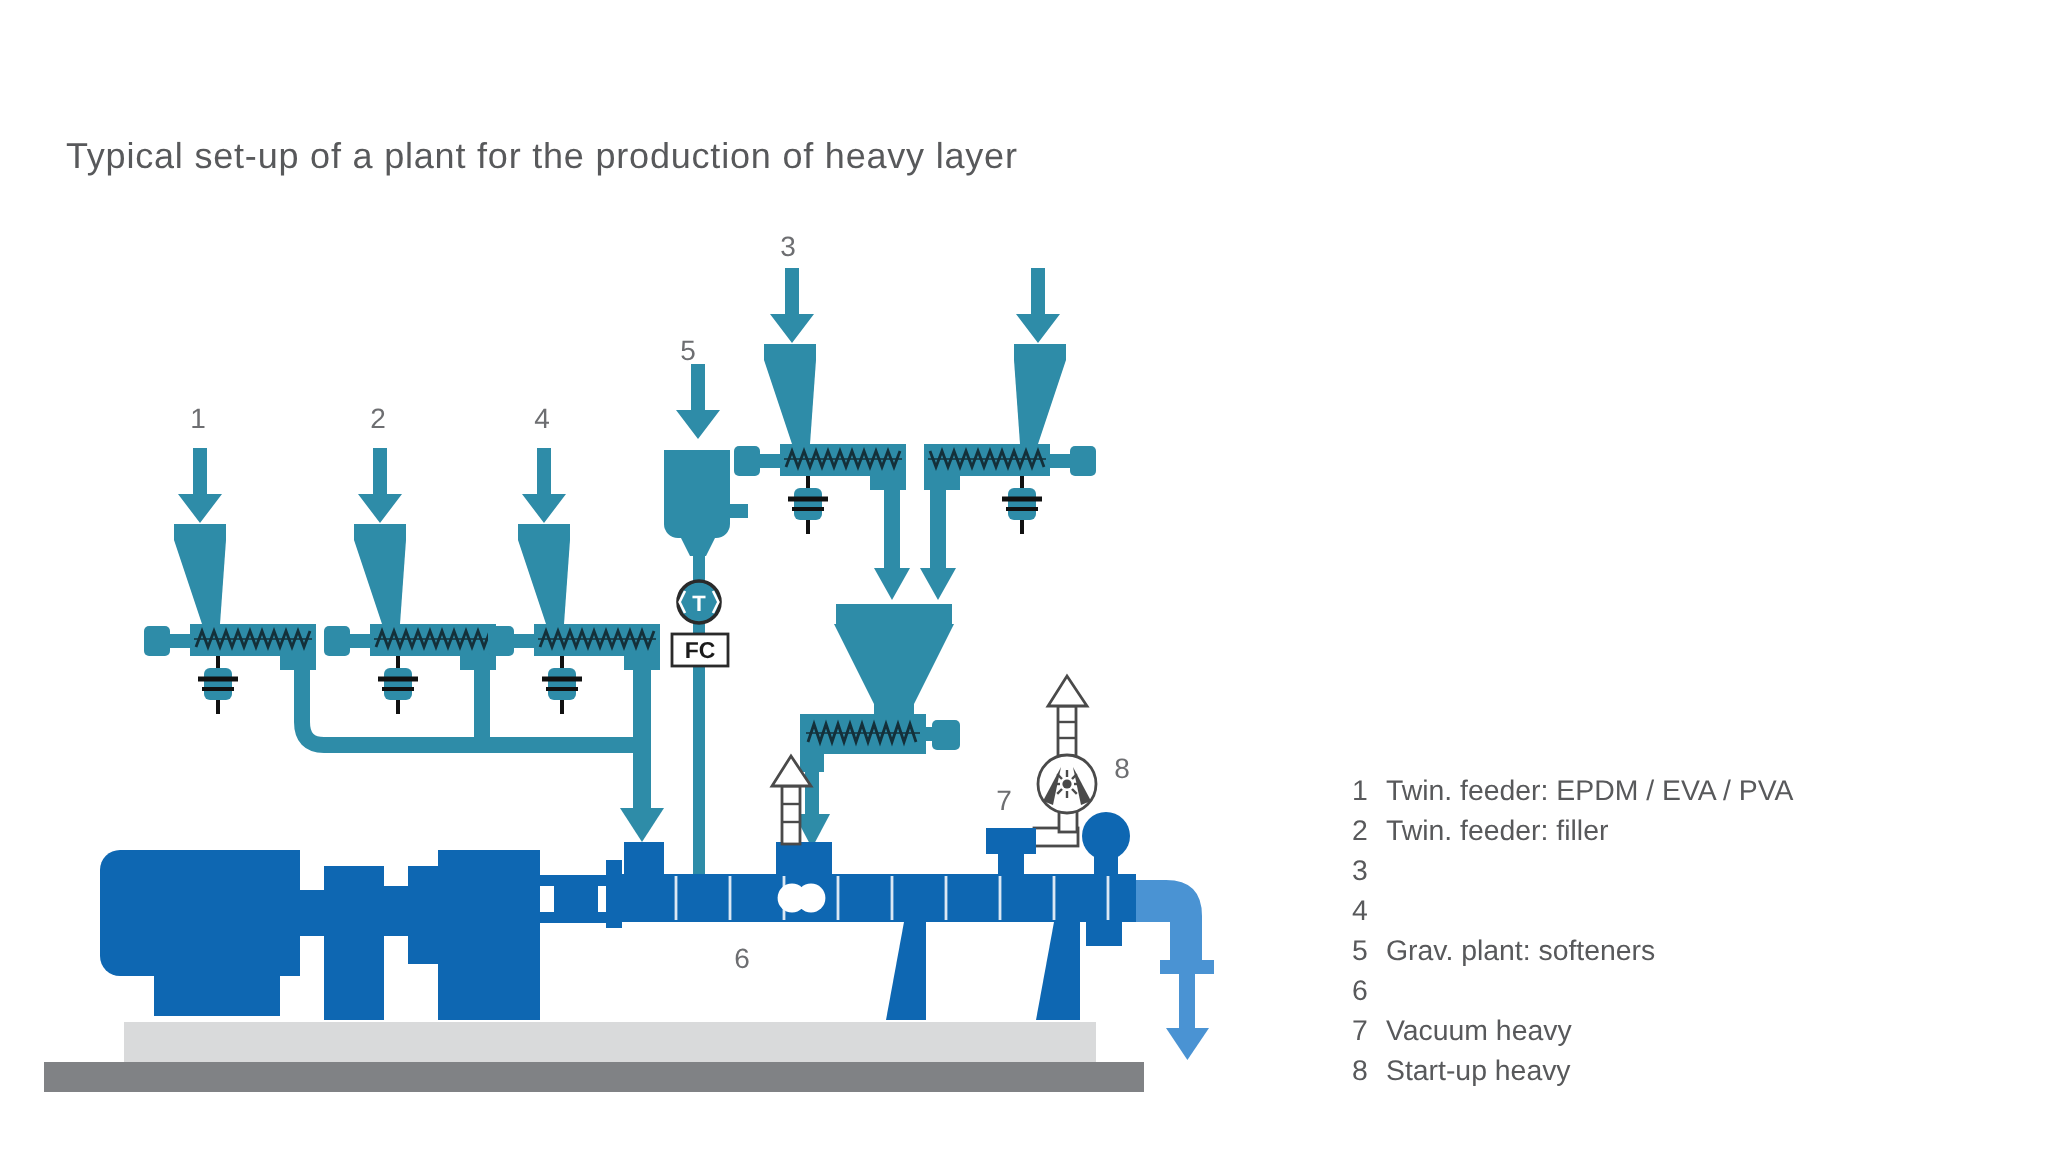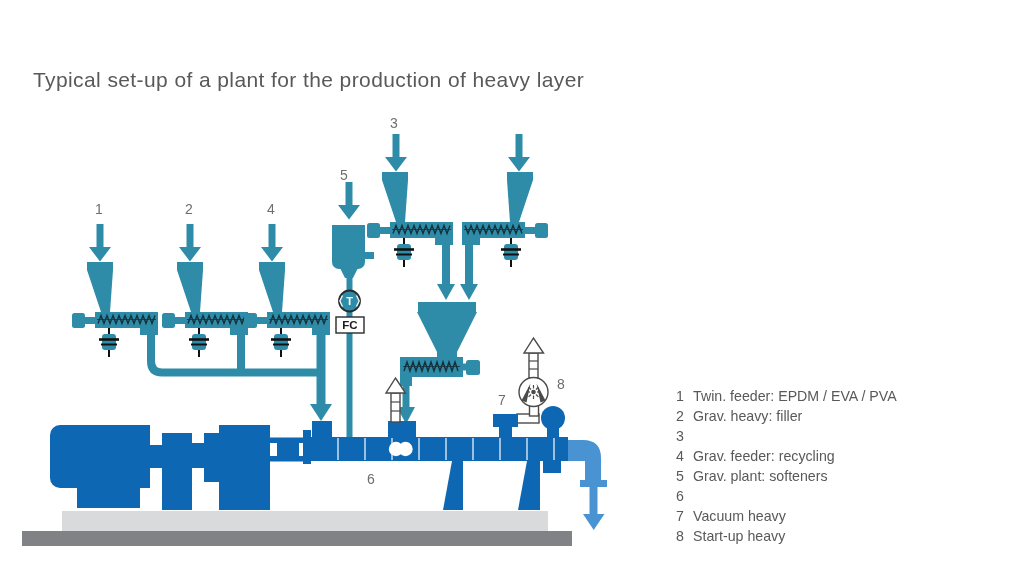--- a/index.html
+++ b/index.html
@@ -3,21 +3,21 @@
 <meta charset="utf-8">
 <style>
   :root{
     --c-teal:#2E8CA8; --c-blue:#0E67B2; --c-lightblue:#4A93D3;
     --c-platform:#D9DADB; --c-floor:#808285; --c-text:#58595B;
     --c-label:#6D6E71; --c-outline:#4A4A4A;
   }
   html,body{margin:0;padding:0;background:#fff;}
   .stage{position:relative;width:1025px;height:577px;background:#fff;overflow:hidden;
          font-family:"Liberation Sans",sans-serif;}
-  .title{position:absolute;left:33px;top:68px;margin:0;font-size:21px;font-weight:400;
+  .title{position:absolute;left:33px;top:68px;margin:0;font-size:18px;font-weight:400;
          letter-spacing:.4px;color:var(--c-text);}
   .legend{position:absolute;left:676px;top:386px;color:var(--c-text);font-size:14.2px;}
   .legend-row{display:flex;line-height:20px;}
   .legend-num{width:17px;flex:0 0 17px;}
   svg{position:absolute;left:0;top:0;}
   .f-teal{fill:var(--c-teal);}
   .f-blue{fill:var(--c-blue);}
   .f-lblue{fill:var(--c-lightblue);}
   .f-plat{fill:var(--c-platform);}
   .f-floor{fill:var(--c-floor);}
@@ -226,28 +226,27 @@
     </g>
   </svg>
 
   <div class="legend">
     <div class="legend-row">
         <span class="legend-num">1</span>
         <span>Twin. feeder: EPDM / EVA / PVA</span>
       </div>
     <div class="legend-row">
         <span class="legend-num">2</span>
-        <span>Grav. heavy: filler</span>
+        <span>Twin. feeder: filler</span>
       </div>
     <div class="legend-row">
         <span class="legend-num">3</span>
       </div>
     <div class="legend-row">
         <span class="legend-num">4</span>
-        <span>Grav. feeder: recycling</span>
       </div>
     <div class="legend-row">
         <span class="legend-num">5</span>
         <span>Grav. plant: softeners</span>
       </div>
     <div class="legend-row">
         <span class="legend-num">6</span>
       </div>
     <div class="legend-row">
         <span class="legend-num">7</span>

